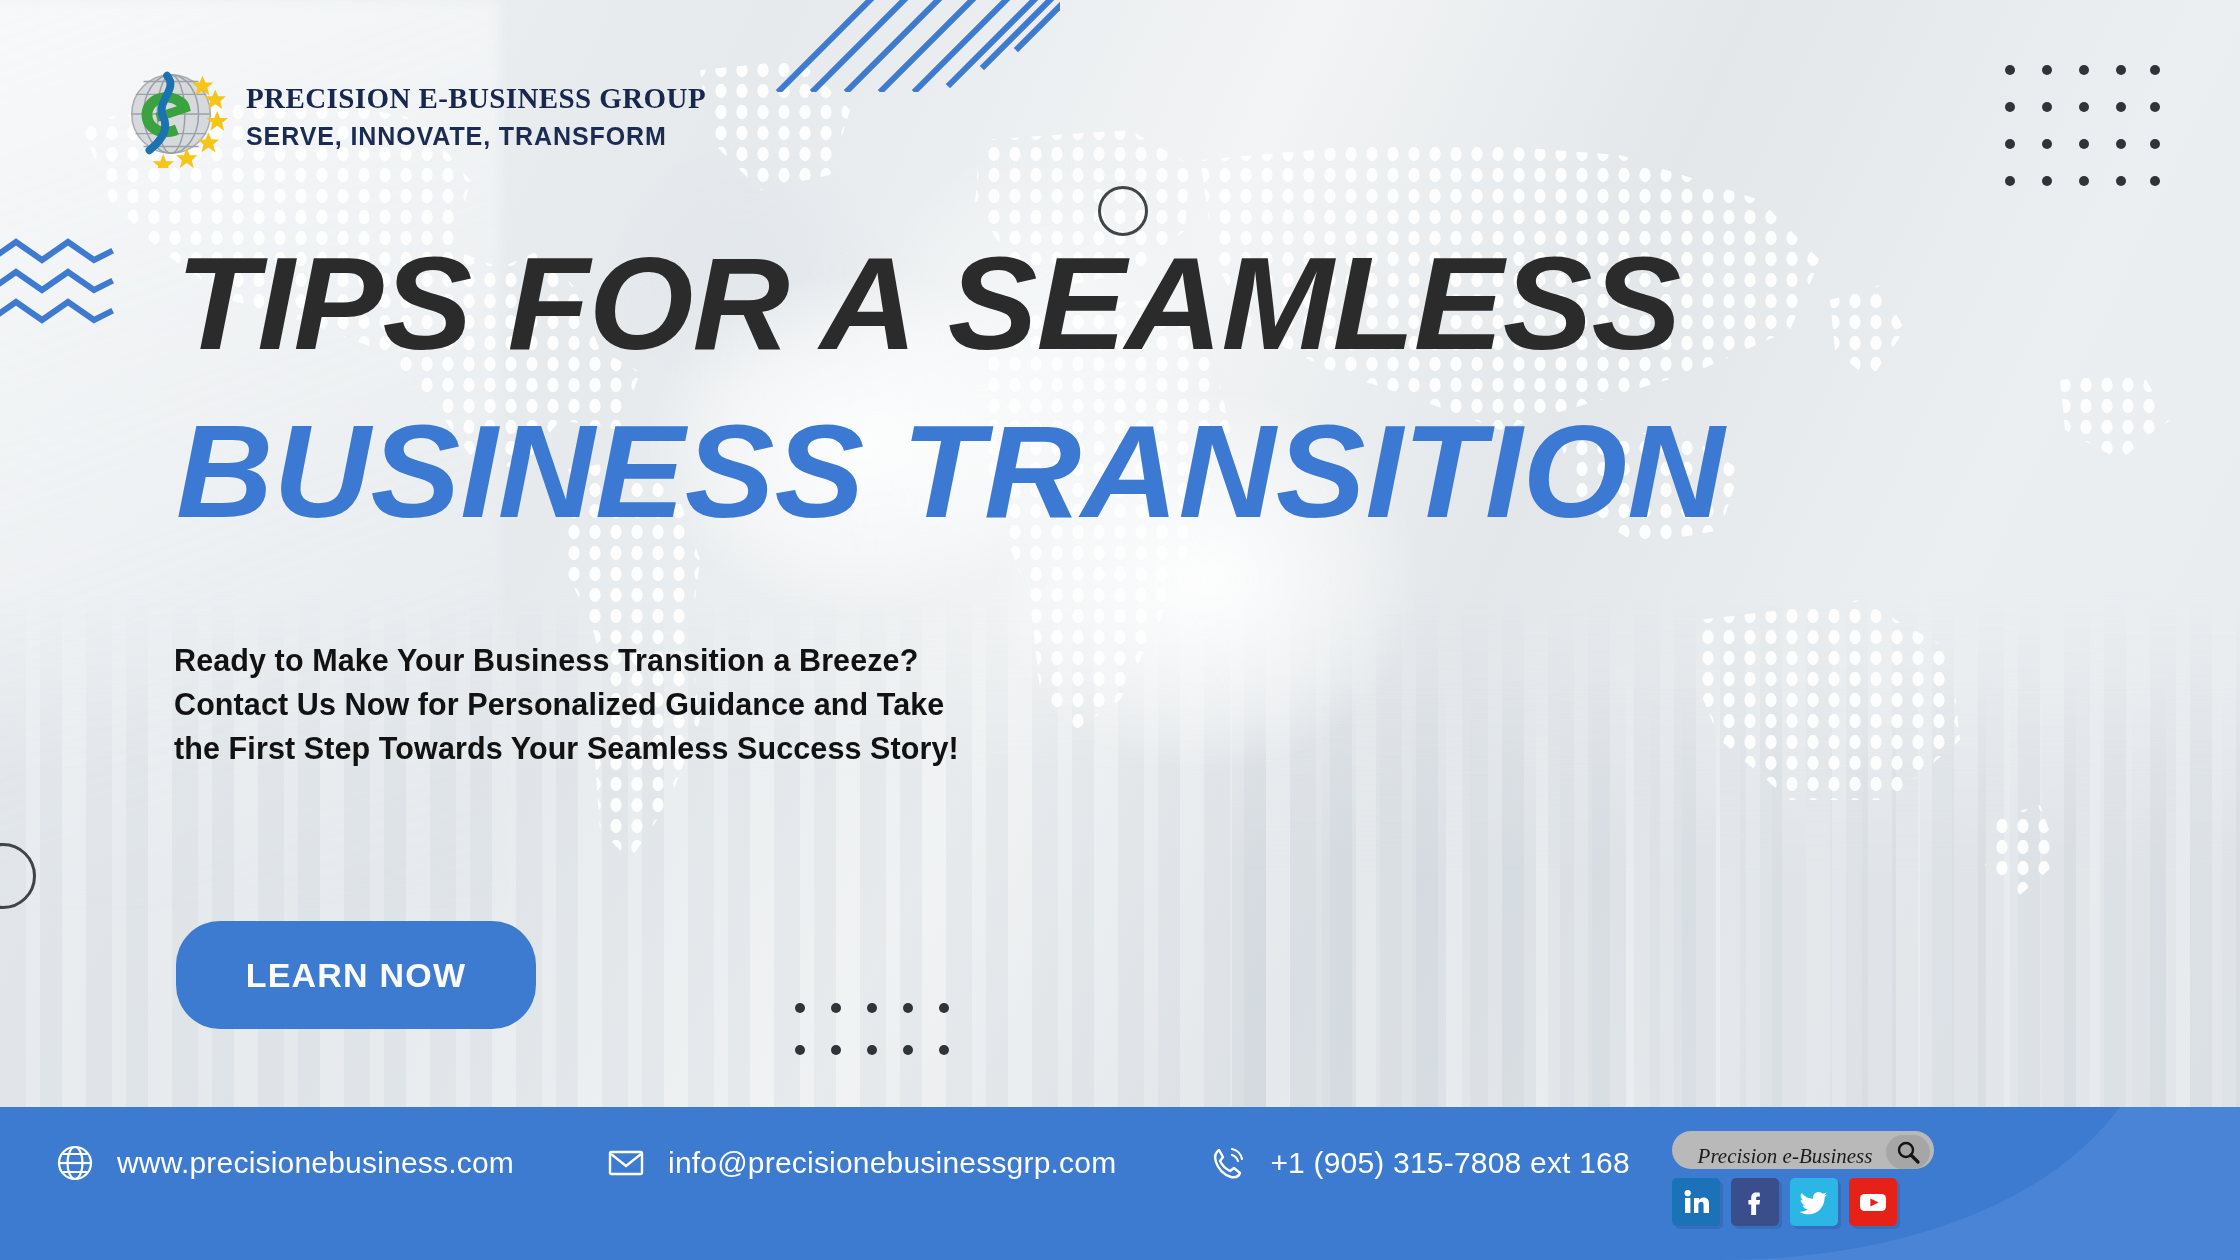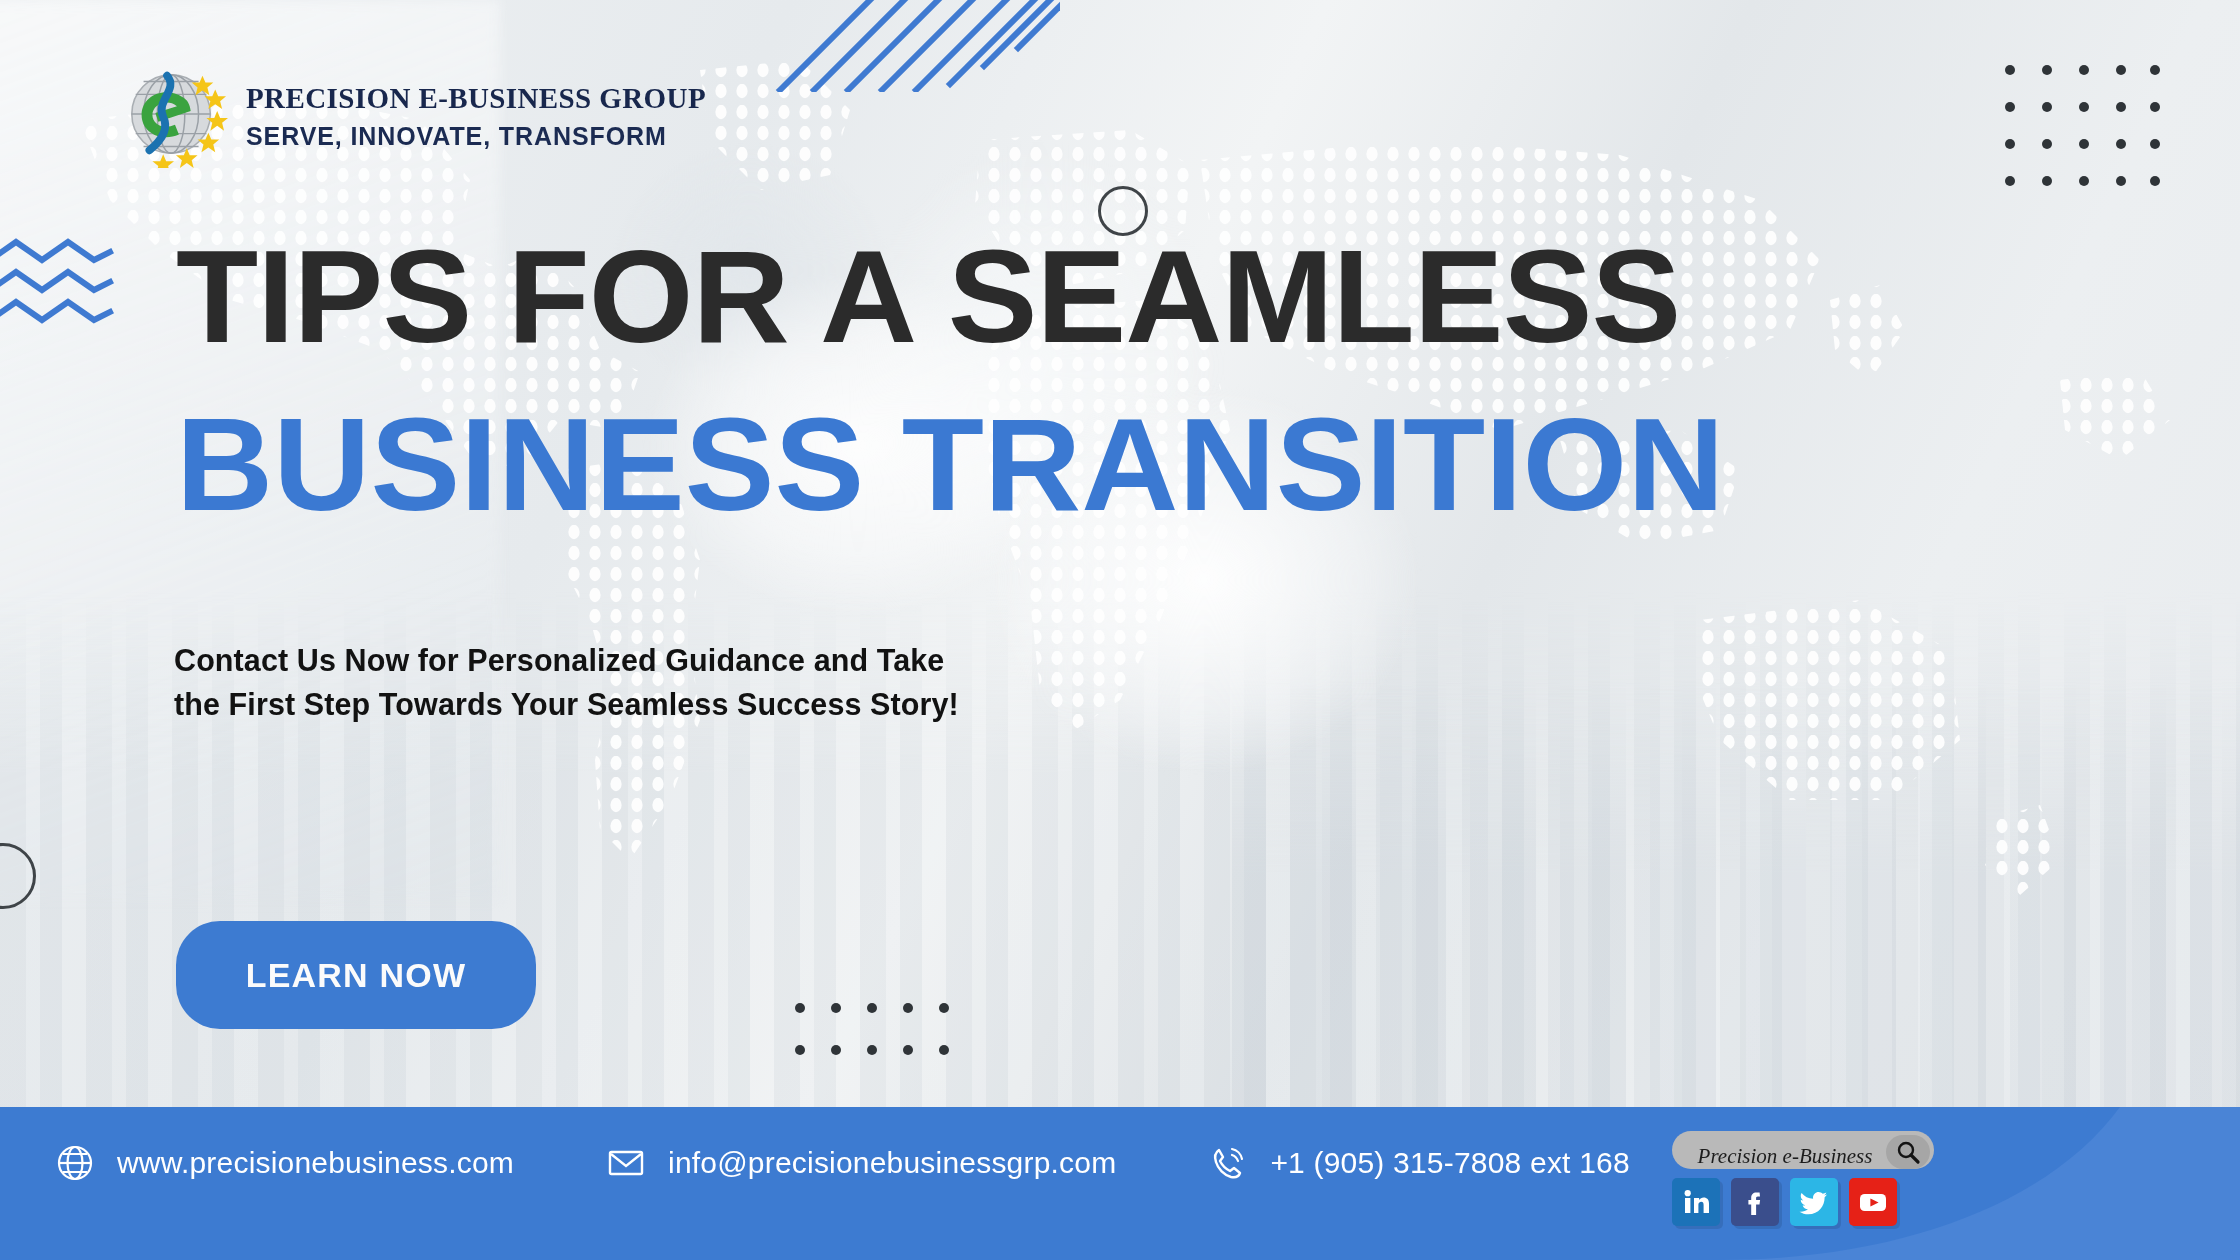--- a/index.html
+++ b/index.html
@@ -92,21 +92,21 @@
     font-size:29px; font-weight:bold; letter-spacing:.4px;
     color:#18274d; white-space:nowrap;
   }
   .logo-tagline {
     font-family:"Liberation Sans", sans-serif;
     font-size:25px; font-weight:bold; letter-spacing:.9px;
     color:#1b2b52; white-space:nowrap;
   }
 
   
-  .headline { position:absolute; left:176px; top:231px; }
+  .headline { position:absolute; left:176px; top:238px;font-style:italic; }
   .headline-line {
     font-family:"Liberation Sans Narrow","Liberation Sans", sans-serif;
     font-weight:bold; font-size:132px; line-height:1.0;
     letter-spacing:-1px; white-space:nowrap;
     transform:scaleX(1.02); transform-origin:left center;
   }
   .headline-line.dark { color:#2b2b2b; }
   .headline-line.blue { color:#3b79d2; margin-top:36px; letter-spacing:0px; }
 
   
@@ -336,20 +336,21 @@
       <div class="logo-tagline">SERVE, INNOVATE, TRANSFORM</div>
     </div>
   </div>
 
   <div class="headline">
     <div class="headline-line dark">TIPS FOR A SEAMLESS</div>
     <div class="headline-line blue">BUSINESS TRANSITION</div>
   </div>
 
   <div class="lede">
+    <div>Ready to Make Your Business Transition a Breeze?</div>
     <div>Contact Us Now for Personalized Guidance and Take</div>
     <div>the First Step Towards Your Seamless Success Story!</div>
   </div>
 
   <button class="cta">LEARN NOW</button>
 
   <div class="footer">
     <div class="footer-curve">
       <svg width="520" height="153" viewBox="0 0 520 153" aria-hidden="true">
         <path d="M520 0 L520 153 L0 153 C180 153 330 96 400 0 Z" fill="#4a84d6"></path>

